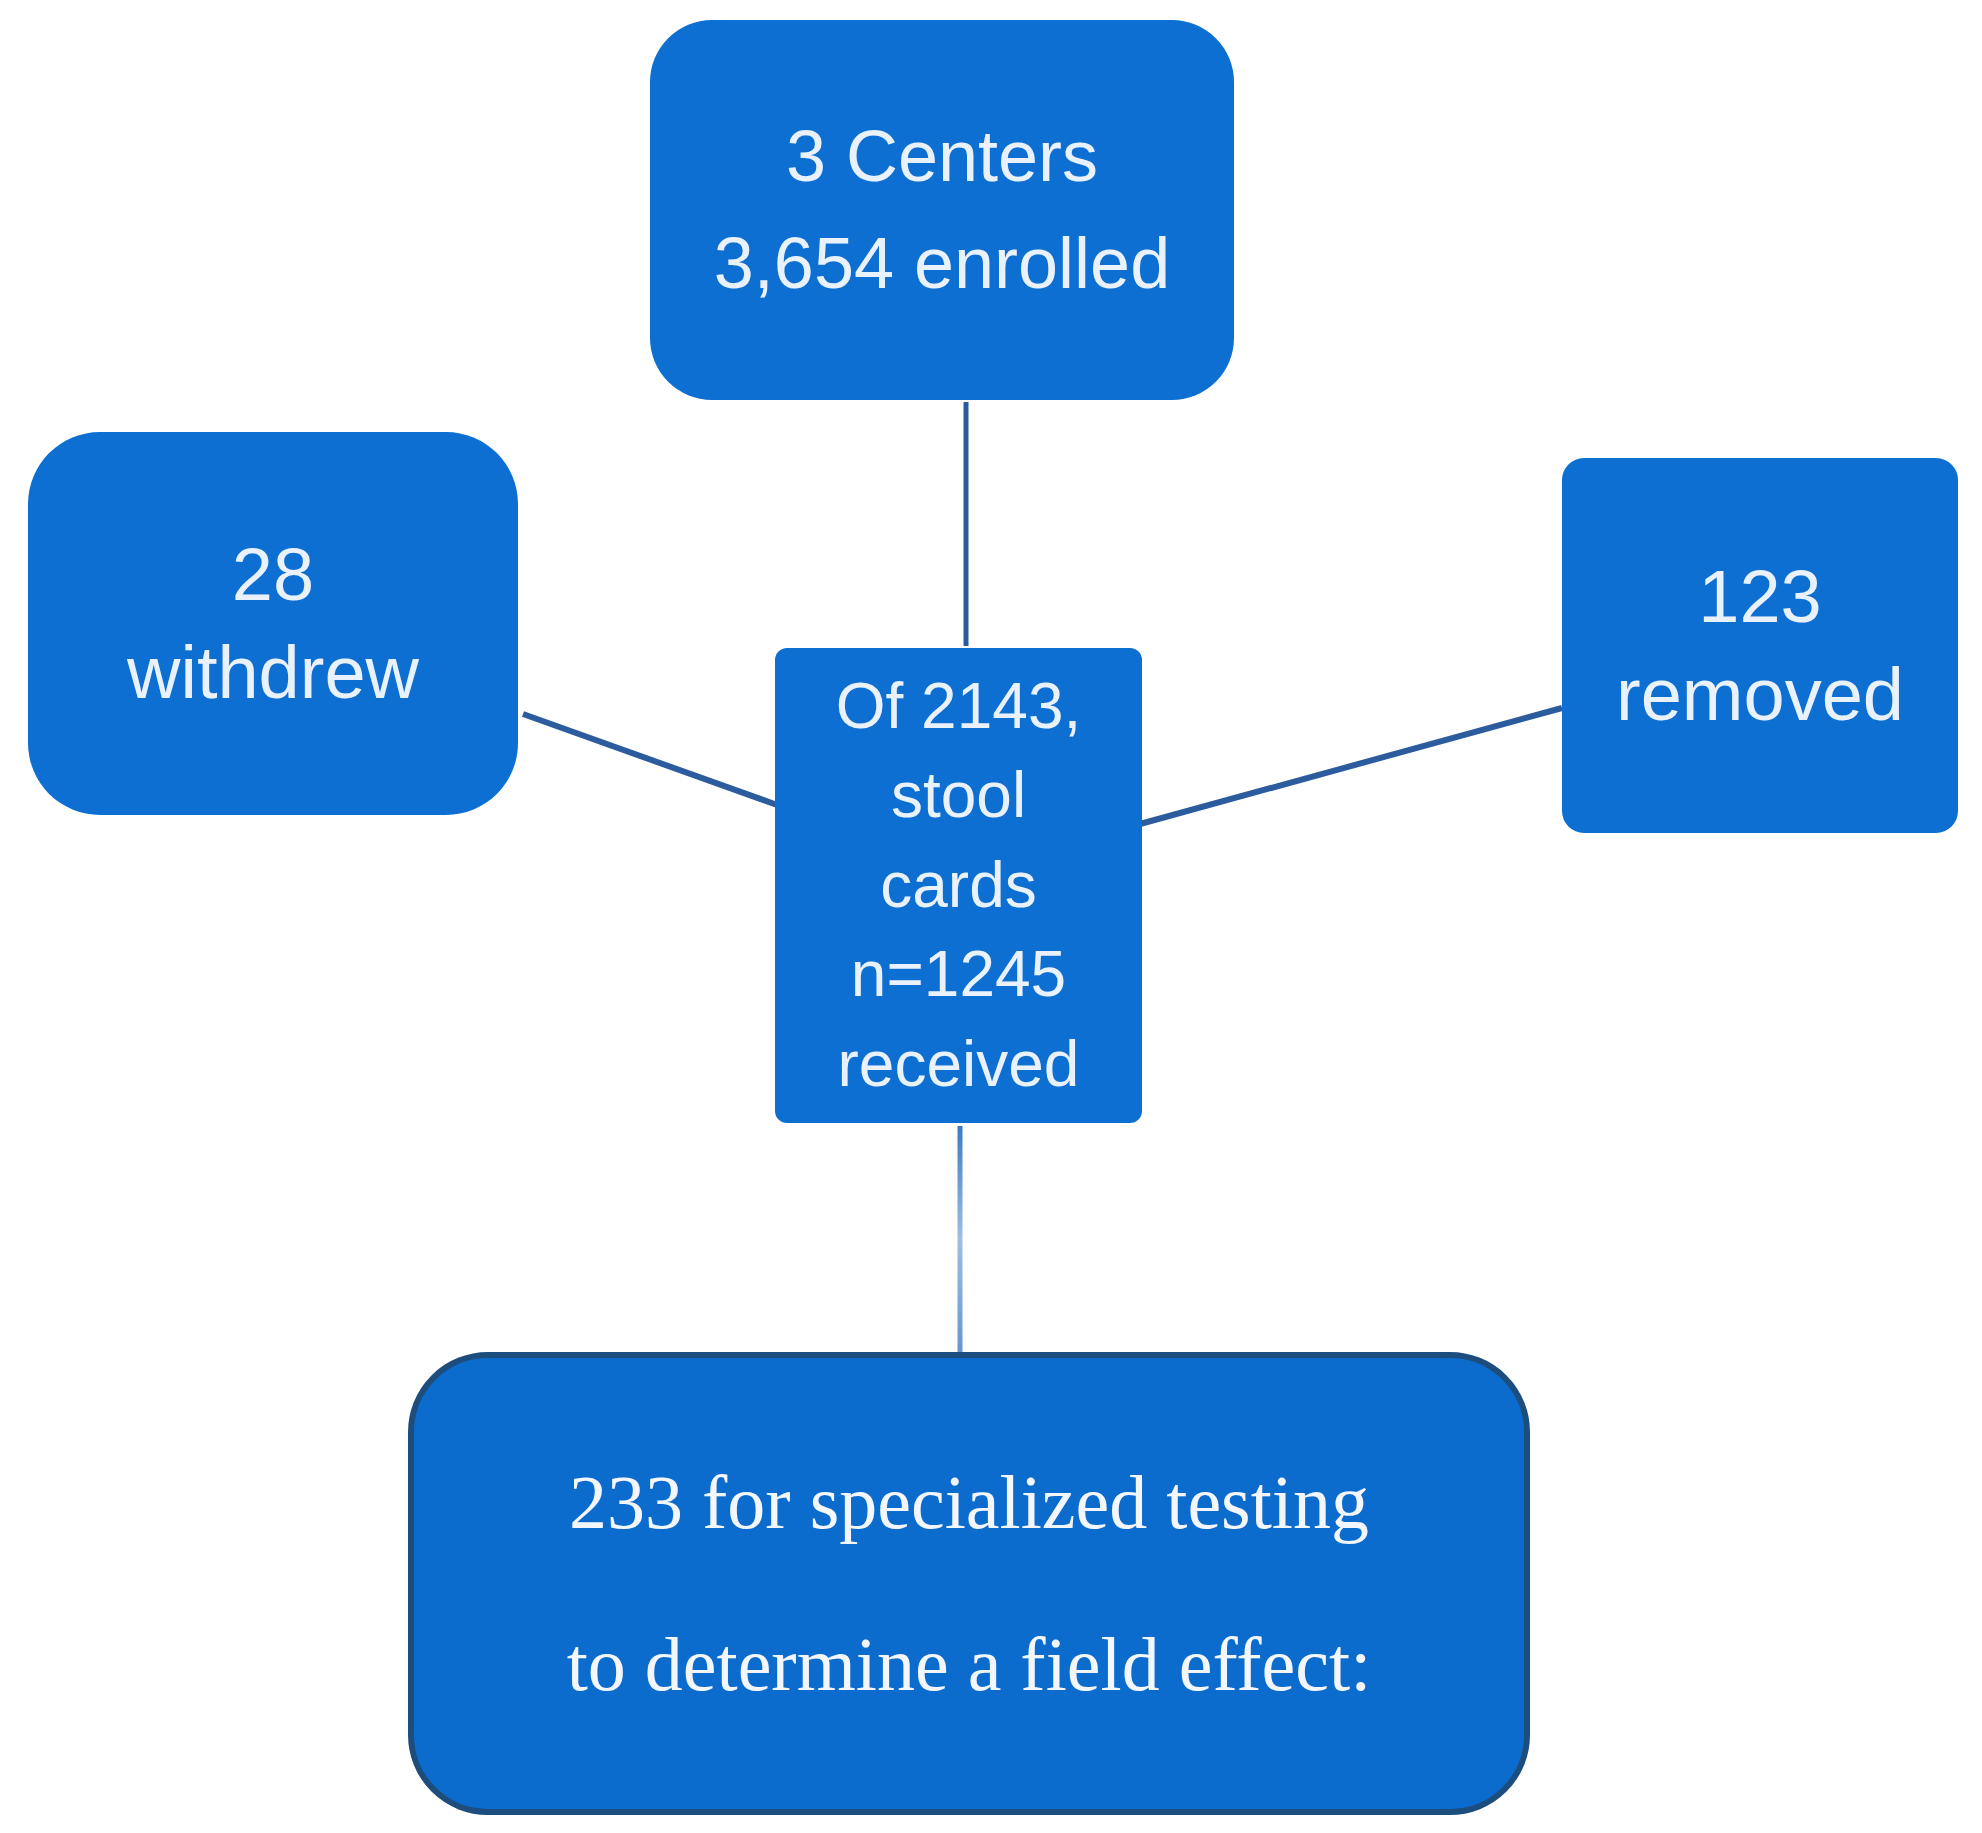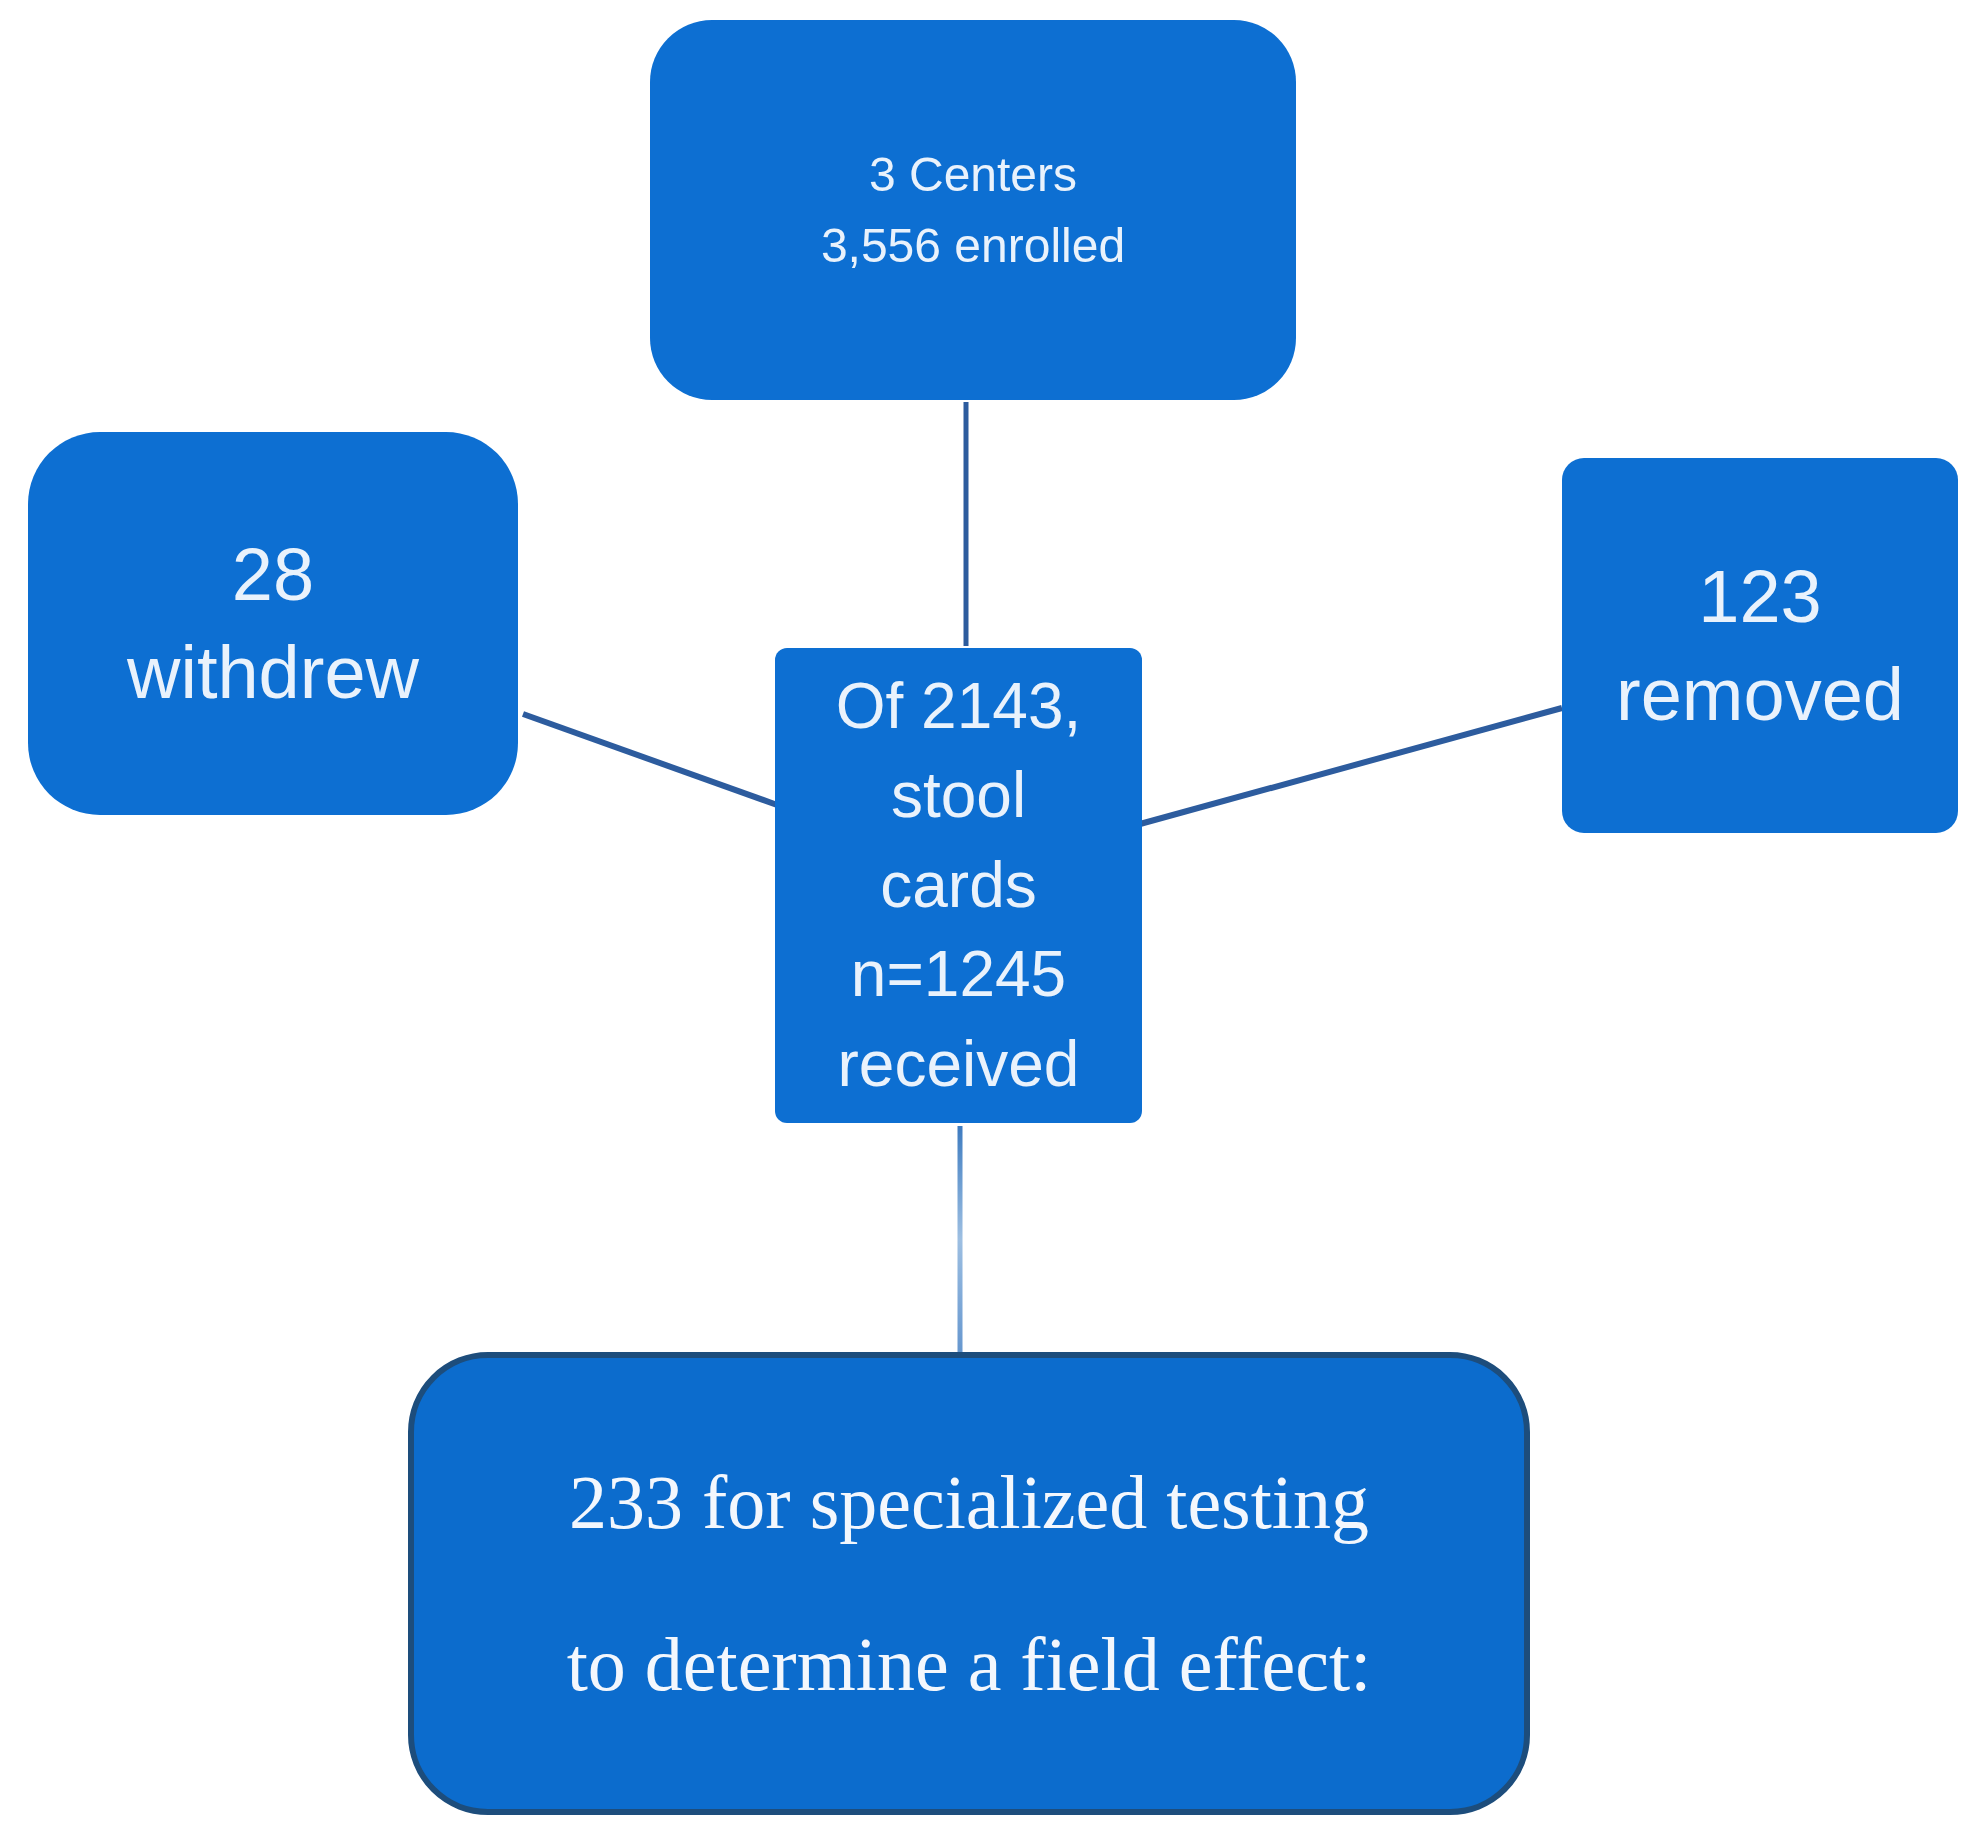--- a/index.html
+++ b/index.html
@@ -25,23 +25,23 @@
     display: flex;
     flex-direction: column;
     align-items: center;
     justify-content: center;
     text-align: center;
   }
   .node span { display: block; }
 
   #node-top {
     left: 650px; top: 20px;
-    width: 646px; height: 380px;
+    width: 584px; height: 380px;
     border-radius: 62px;
-    font-size: 48px;
+    font-size: 72px;
     line-height: 1.48;
   }
   #node-left {
     left: 28px; top: 432px;
     width: 490px; height: 383px;
     border-radius: 72px;
     font-size: 74px;
     line-height: 1.32;
   }
   #node-right {
@@ -86,21 +86,21 @@
       </linearGradient>
     </defs>
     <line x1="966" y1="402" x2="966" y2="646" stroke="#2d5c9e" stroke-width="5"></line>
     <line x1="523" y1="714" x2="780" y2="806" stroke="#2d5c9e" stroke-width="6"></line>
     <line x1="1140" y1="824" x2="1562" y2="708" stroke="#2d5c9e" stroke-width="6"></line>
     <line x1="960" y1="1126" x2="960" y2="1352" stroke="url(#connGrad)" stroke-width="5"></line>
   </svg>
 
   <div class="node" id="node-top">
     <span>3 Centers</span>
-    <span>3,556 enrolled</span>
+    <span>3,654 enrolled</span>
   </div>
 
   <div class="node" id="node-left">
     <span>28</span>
     <span>withdrew</span>
   </div>
 
   <div class="node" id="node-right">
     <span>123</span>
     <span>removed</span>

